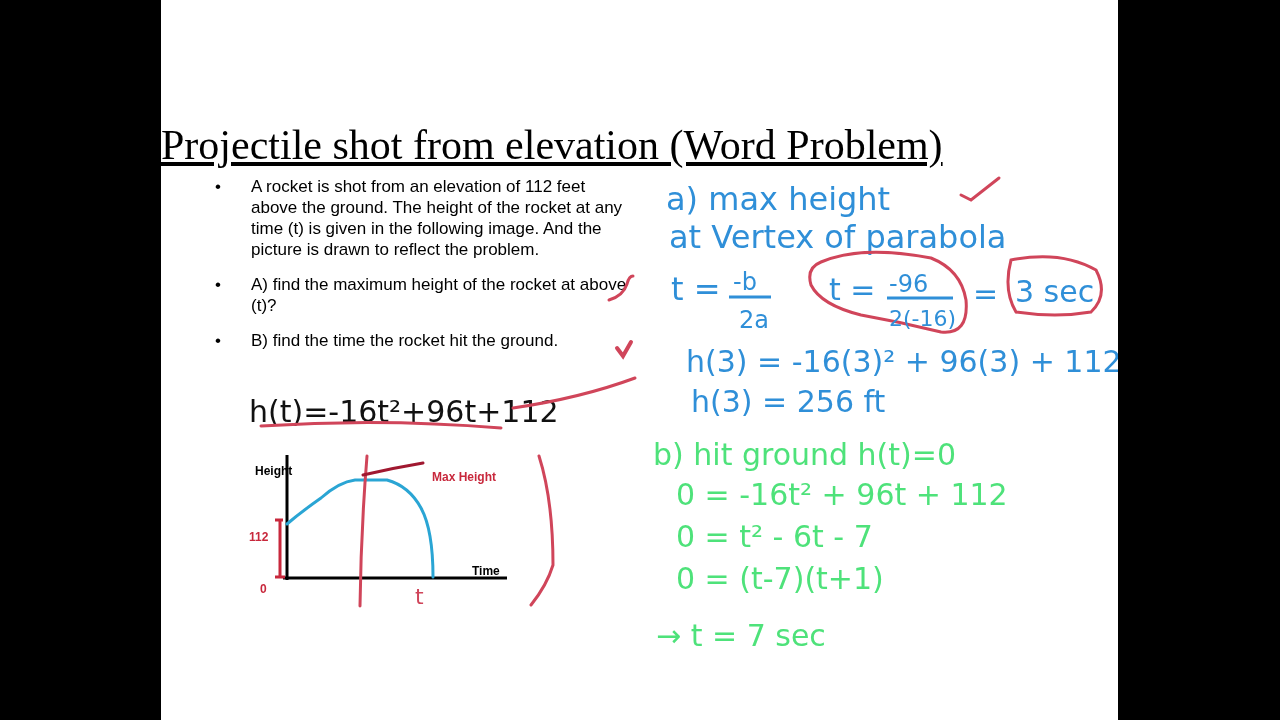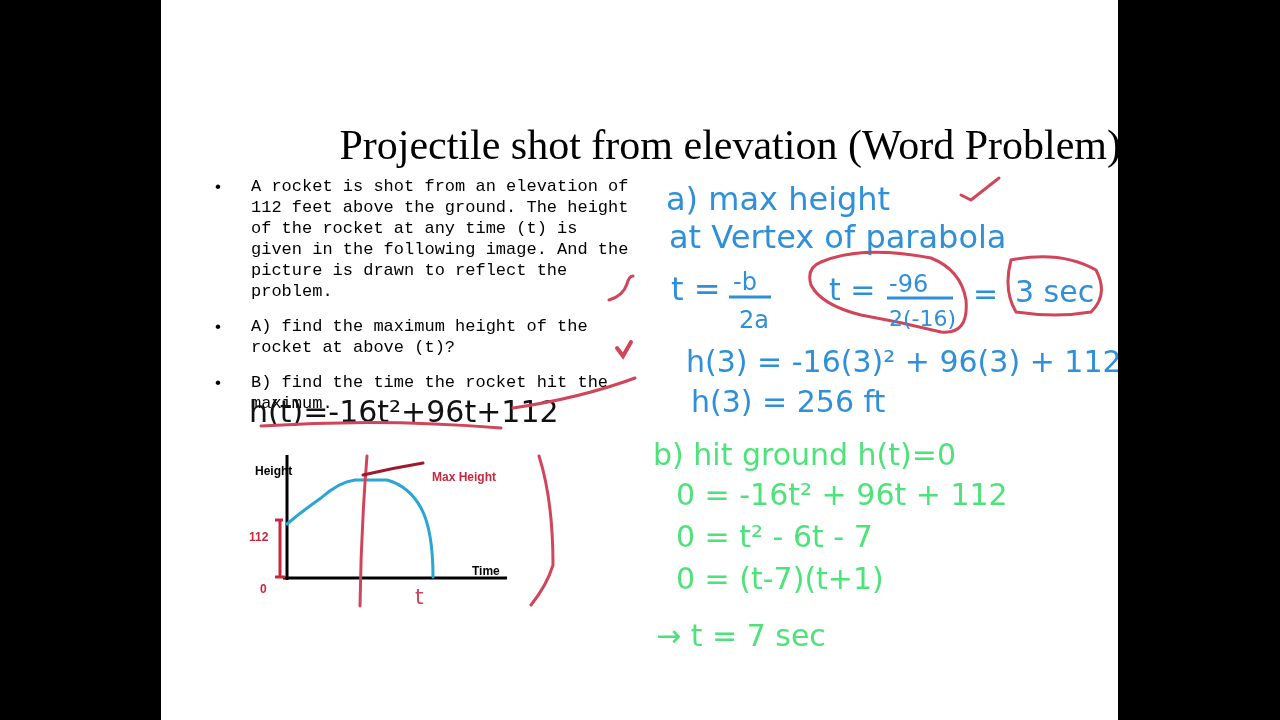--- a/index.html
+++ b/index.html
@@ -1,24 +1,24 @@
 <!DOCTYPE html>
 <html><head>
 <meta charset="utf-8">
 <style>
   html, body { margin: 0; padding: 0; }
   body { width: 1280px; height: 720px; background: #000; position: relative; overflow: hidden; }
   #slide { position: absolute; left: 161px; top: 0; width: 957px; height: 720px; background: #fff; overflow: hidden; }
-  .title { position: absolute; left: 0; top: 121px; width: 960px; text-align: right;
-           font-family: "Liberation Serif", "DejaVu Serif", serif; font-size: 42px; color: #000; white-space: nowrap; }
+  .title { position: absolute; left: 0; top: 121px; width: 960px; text-align: left;
+           font-family: "Liberation Serif", "DejaVu Serif", serif; font-size: 42px; color: #000; white-space: nowrap; text-decoration: underline; }
   .bullets { position: absolute; left: 50px; top: 176px; width: 420px; margin: 0; padding: 0; list-style: none;
              font-family: "Liberation Sans", "DejaVu Sans", sans-serif; font-size: 17px; line-height: 21px; color: #000; }
   .bullets li { position: relative; padding-left: 40px; margin-bottom: 12px; }
   .bullets li .dot { position: absolute; left: 4px; top: 0; }
-  .bullets li .txt { display: block; font-family: Liberation Mono, monospace; }
+  .bullets li .txt { display: block; }
   #ink { position: absolute; left: 0; top: 0; width: 957px; height: 720px; }
   .hw { font-family: "DejaVu Sans", sans-serif; }
   .hw-blue { fill: #2f8fd8; }
   .hw-green { fill: #4ee27a; }
   .hw-black { fill: #111; }
   .chart-lbl { font-family: "Liberation Sans", "DejaVu Sans", sans-serif; font-weight: bold; font-size: 12px; }
 </style>
 </head>
 <body>
 
@@ -29,21 +29,21 @@
     <li style="margin-bottom:14px;">
       <span class="dot">•</span>
       <span class="txt">A rocket is shot from an elevation of 112 feet above the ground. The height of the rocket at any time (t) is given in the following image. And the picture is drawn to reflect the problem.</span>
     </li>
     <li style="margin-bottom:14px;">
       <span class="dot">•</span>
       <span class="txt">A) find the maximum height of the rocket at above (t)?</span>
     </li>
     <li>
       <span class="dot">•</span>
-      <span class="txt">B) find the time the rocket hit the maximum.</span>
+      <span class="txt">B) find the time the rocket hit the ground.</span>
     </li>
   </ul>
 
   <svg id="ink" viewBox="0 0 957 720">
 
     <text class="hw hw-black" x="88" y="422" font-size="30">h(t)=-16t²+96t+112</text>
     <path d="M100 426 Q220 418 340 428" stroke="#d0455a" stroke-width="3" fill="none" stroke-linecap="round"></path>
     <path d="M352 408 Q420 398 474 378" stroke="#d0455a" stroke-width="3" fill="none" stroke-linecap="round"></path>
 
     <path d="M448 300 Q462 296 466 284 Q468 276 472 276" stroke="#d0455a" stroke-width="3" fill="none" stroke-linecap="round"></path>

